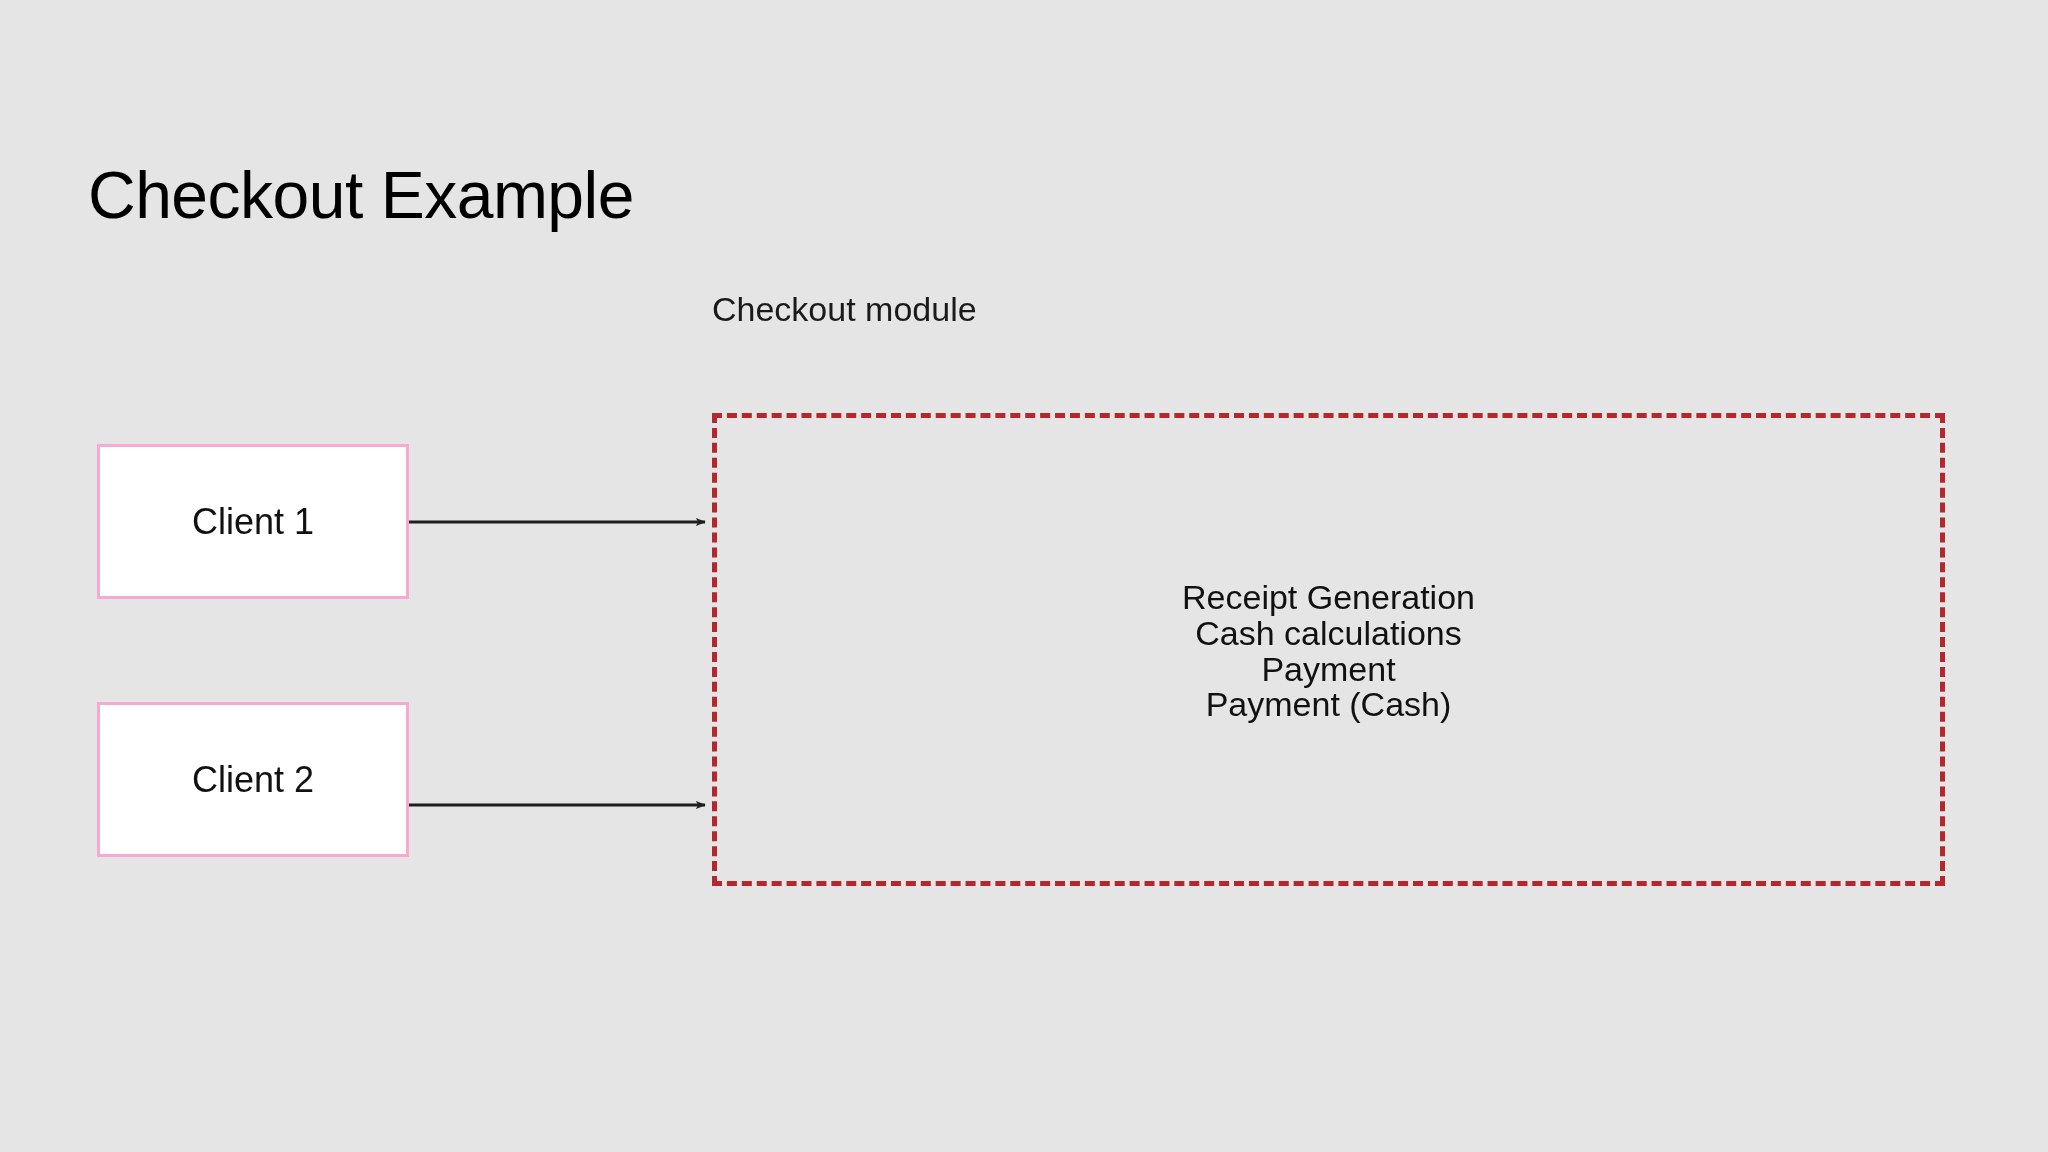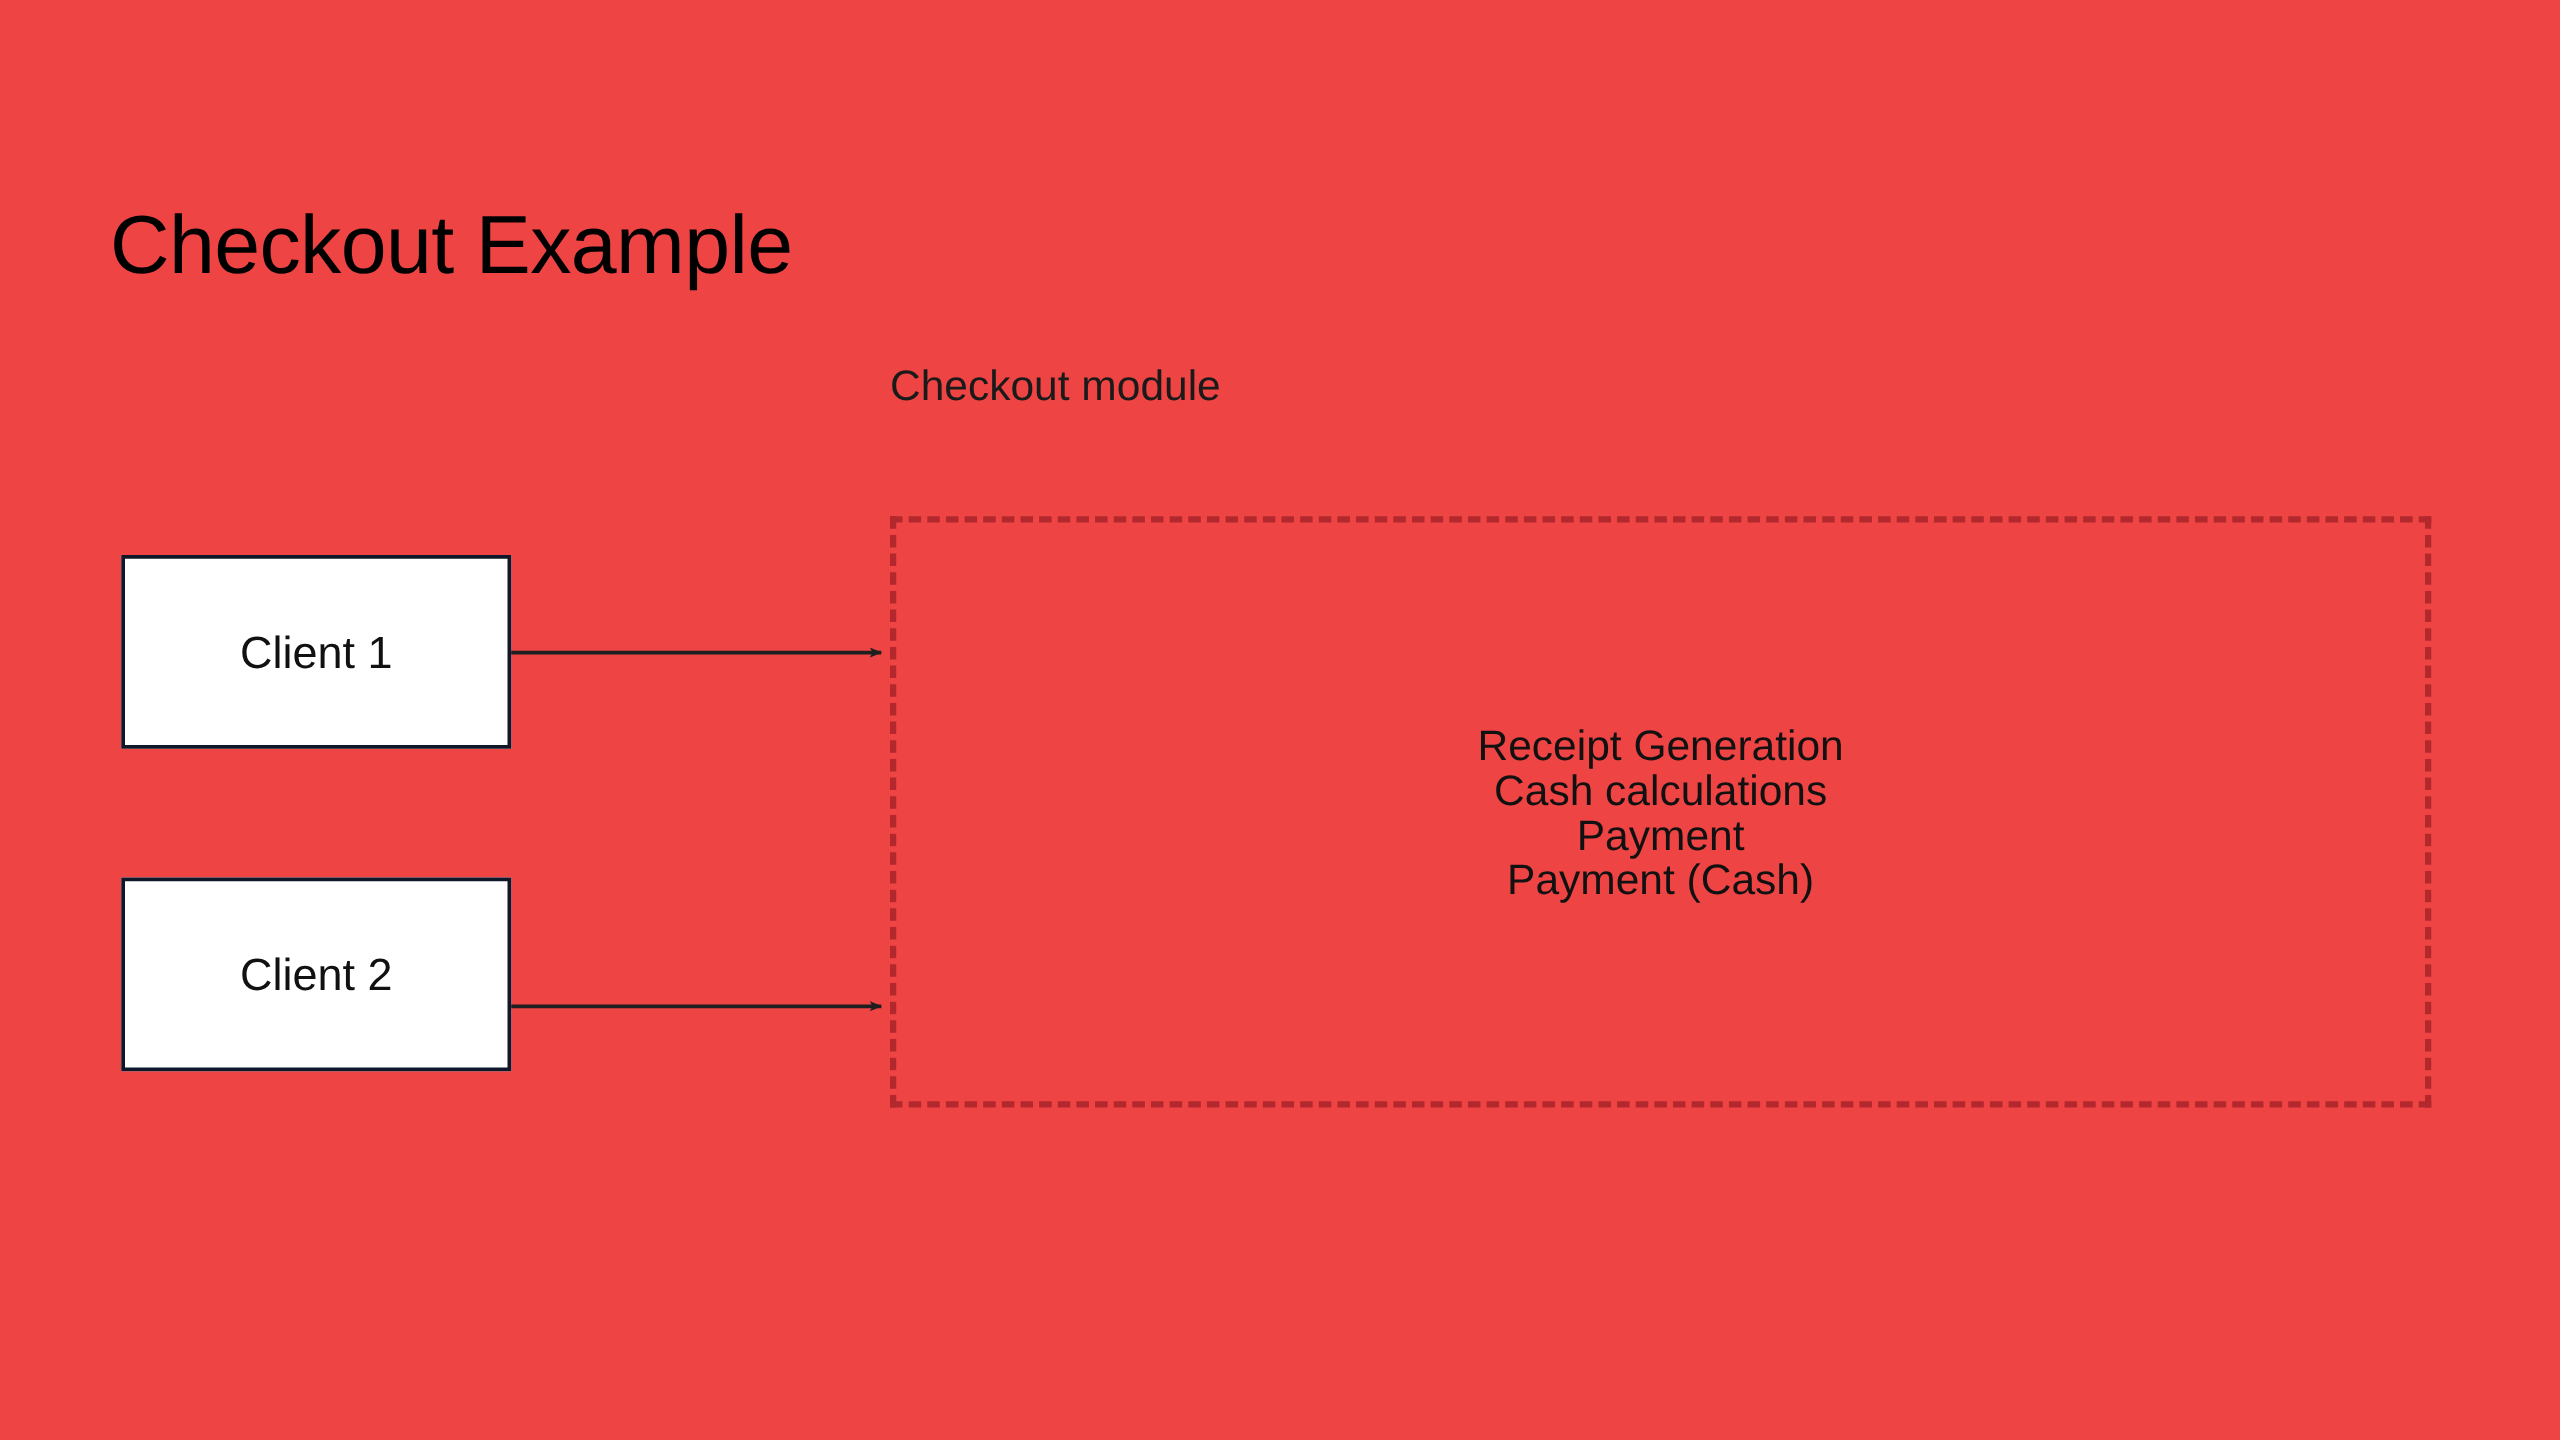--- a/index.html
+++ b/index.html
@@ -8,21 +8,21 @@
     background: #ffffff;
   }
   body {
     font-family: "Liberation Sans", sans-serif;
     color: #000000;
   }
   #slide {
     position: relative;
     width: 2048px;
     height: 1152px;
-    background: #ef4444;
+    background: #e5e5e5;
     overflow: hidden;
   }
 
   
   #slide-title {
     position: absolute;
     left: 88px;
     top: 115px;
     font-size: 66px;
     font-weight: 400;
@@ -74,21 +74,21 @@
     color: #111111;
     text-align: center;
     white-space: nowrap;
   }
 
   
   .client-box {
     position: absolute;
     width: 312px;
     height: 155px;
-    border: 3px solid #0f172a;
+    border: 3px solid #f9a8d4;
     background: #ffffff;
     box-sizing: border-box;
     display: flex;
     align-items: center;
     justify-content: center;
   }
   .client-label {
     font-size: 36px;
     color: #111111;
     white-space: nowrap;

